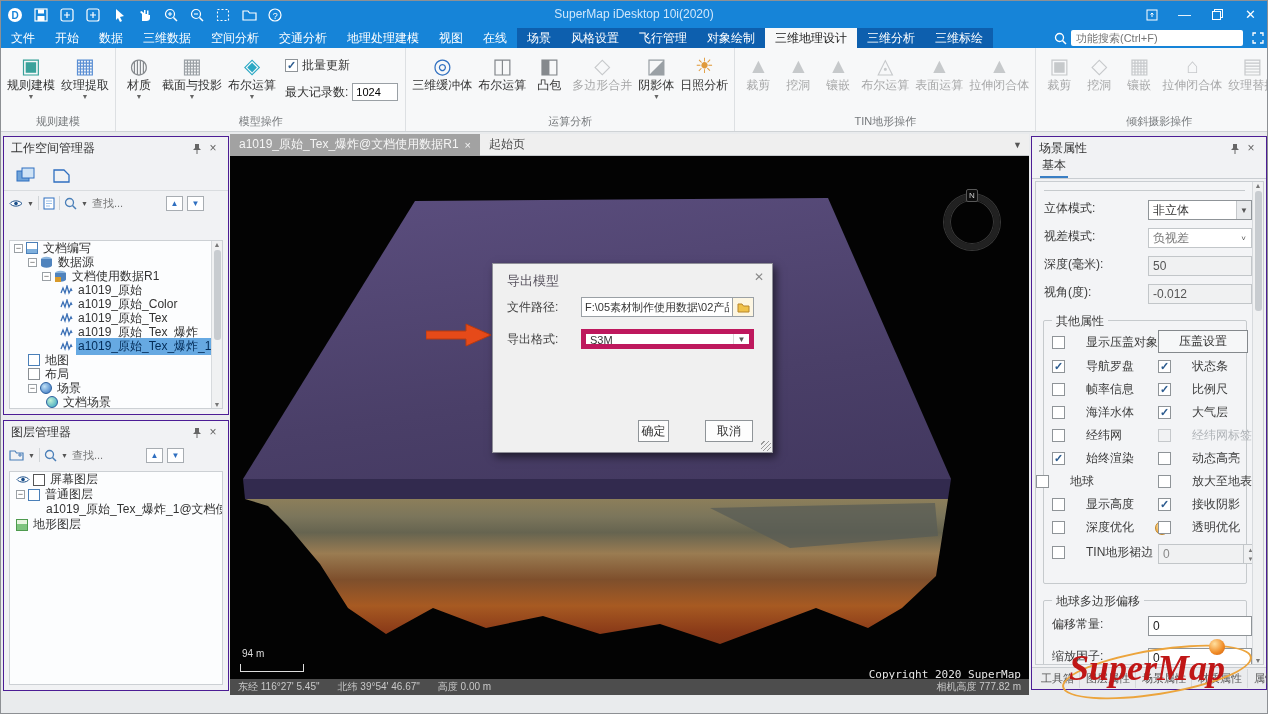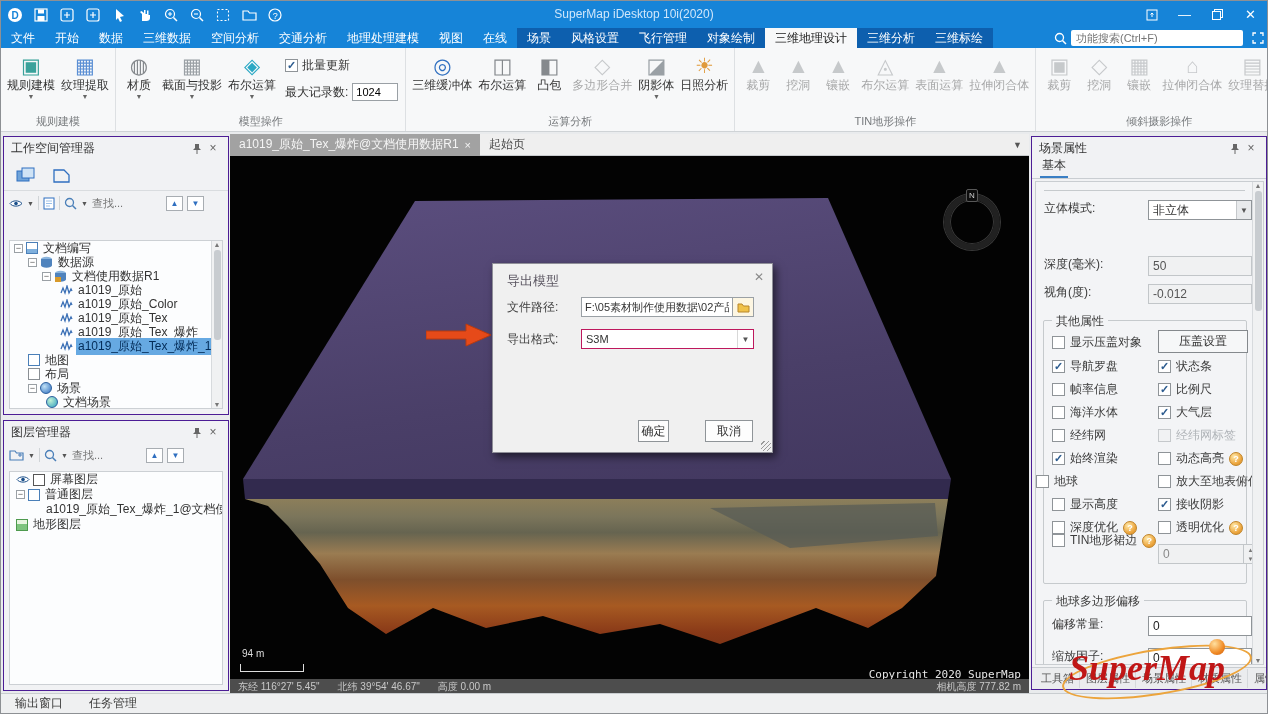--- a/index.html
+++ b/index.html
@@ -81,21 +81,21 @@
 .vstat{position:absolute;left:0;right:0;bottom:0;height:16px;background:#4d4d4d;color:#c9c9c9;font-size:10px;display:flex;align-items:center;gap:18px;padding:0 8px}
 .vstat .r{margin-left:auto}
 
 .dlg{position:absolute;left:262px;top:129px;width:281px;height:190px;background:#f0f0f0;border:1px solid #8f8f98;box-shadow:3px 4px 8px rgba(0,0,0,.55)}
 .dlg .dt{position:absolute;left:14px;top:8px;color:#5a5560;font-size:13px}
 .dlg .dx{position:absolute;right:8px;top:6px;color:#8a8a8a;font-size:12px}
 .drow{position:absolute;left:14px;display:flex;align-items:center}
 .drl{width:74px;color:#444}
 .din{width:152px;height:20px;border:1px solid #9aa0a5;background:#fff;font-size:11px;padding:0 3px;color:#333;font-family:"Liberation Sans",sans-serif}
 .dbr{width:21px;height:20px;border:1px solid #9aa0a5;border-left:0;background:#fdf6e2;display:flex;align-items:center;justify-content:center}
-.dcombo{width:173px;height:20px;border:1px solid #be185d;background:#fff;display:flex;align-items:center}
+.dcombo{width:173px;height:20px;border:5px solid #be185d;background:#fff;display:flex;align-items:flex-start}
 .dcombo .v{flex:1;padding:0 4px;font-size:11px}
 .dcombo .c{width:16px;height:100%;display:flex;align-items:center;justify-content:center;font-size:8px;color:#555;border-left:1px solid #d8d8d8}
 .dbtn{position:absolute;height:22px;background:#fdfdfd;border:1px solid #8f9498;font-size:12px;color:#333;display:flex;align-items:center;justify-content:center}
 .grip{position:absolute;right:1px;bottom:1px;width:10px;height:10px;background:repeating-linear-gradient(135deg,transparent 0 2px,#9a9a9a 2px 3px)}
 .arrow{position:absolute;left:196px;top:189px}
 
 .rp{left:1030px;top:135px;width:236px;height:554px}
 .rtab{height:20px;border-bottom:1px solid #c9cdd1;display:flex;align-items:flex-end;padding:0 8px}
 .rtab span{padding:1px 2px 2px;border-bottom:2px solid #3a7fc4;color:#333}
 .rbody{position:absolute;left:3px;right:2px;top:44px;bottom:24px;border:1px solid #c9cdd1;background:#f3f4f6;overflow:hidden}
@@ -103,21 +103,21 @@
 .frl{width:104px;color:#3c3c3c}
 .fcombo{width:104px;height:20px;background:#fff;border:1px solid #8f9498;display:flex;align-items:center}
 .fcombo .v{flex:1;padding:0 4px}
 .fcombo .c{width:15px;height:100%;display:flex;align-items:center;justify-content:center;font-size:8px;color:#555;background:#e8eaec;border-left:1px solid #c5c8cb}
 .fcombo.dis{border-color:#c2c6c9;color:#777}
 .fcombo.dis .c{background:transparent;border-left:0}
 .fin{width:104px;height:20px;border:1px solid #c2c6c9;background:#f0f1f2;color:#555;font-size:12px;padding:0 4px;font-family:"Liberation Sans",sans-serif}
 .fin.en{background:#fff;border-color:#8f9498;color:#222}
 .gbox{position:absolute;left:7px;right:16px;border:1px solid #c6cacd;border-radius:2px}
 .gleg{position:absolute;top:-8px;left:8px;background:#f3f4f6;padding:0 4px;color:#3c3c3c}
-.crow{position:absolute;display:flex;align-items:center;gap:5px;white-space:nowrap}
+.crow{position:absolute;display:flex;align-items:center;gap:21px;white-space:nowrap}
 .crow .t{color:#3c3c3c}
 .crow .t.dis{color:#b0b4b8}
 .coin{width:14px;height:14px;border-radius:50%;background:radial-gradient(circle at 35% 30%,#ffe9a8,#eca43c 65%,#cf8a2a);border:1px solid #c08428;color:#fff;font-size:9px;font-weight:bold;display:inline-flex;align-items:center;justify-content:center}
 .obtn{position:absolute;height:23px;background:#f6f7f8;border:1px solid #85898d;display:flex;align-items:center;justify-content:center;color:#333}
 .spin{display:flex;width:100px;height:20px;border:1px solid #c2c6c9;background:#f0f1f2}
 .spin .sv{flex:1;padding:0 4px;color:#888;line-height:18px}
 .spin .sa{width:14px;display:flex;flex-direction:column;border-left:1px solid #c2c6c9;font-size:6px;color:#777}
 .spin .sa div{flex:1;display:flex;align-items:center;justify-content:center}
 .rtabs{position:absolute;left:0;right:0;bottom:0;height:22px;background:#ebecee;border-top:1px solid #c9cdd1;display:flex;align-items:center;padding:0 4px;gap:1px}
 .rtabs .bt{padding:2px 5px;font-size:11px;color:#555;border-right:1px solid #d5d8db;white-space:nowrap}
@@ -682,20 +682,27 @@
       </div>
     <div class="rbody">
       <div style="position:absolute;left:8px;right:18px;top:8px;border-top:1px solid #c6cacd"></div>
       <div class="frow" style="top:18px">
           <span class="frl">立体模式:</span>
           <span class="fcombo">
             <span class="v">非立体</span>
             <span class="c">▼</span>
           </span>
         </div>
+      <div class="frow" style="top:46px">
+          <span class="frl">视差模式:</span>
+          <span class="fcombo dis">
+            <span class="v">负视差</span>
+            <span class="c">˅</span>
+          </span>
+        </div>
       <div class="frow" style="top:74px">
           <span class="frl">深度(毫米):</span>
           <input class="fin" disabled="" value="50" style="">
         </div>
       <div class="frow" style="top:102px">
           <span class="frl">视角(度):</span>
           <input class="fin" disabled="" value="-0.012" style="">
         </div>
 
       <div class="gbox" style="top:138px;height:264px">
@@ -766,21 +773,21 @@
       <div class="crow" style="left:16px;top:337px">
           <span class="cb"></span>
           <span class="t">深度优化</span>
           <span class="coin">?</span>
         </div>
       <div class="crow" style="left:122px;top:337px">
           <span class="cb"></span>
           <span class="t">透明优化</span>
           <span class="coin">?</span>
         </div>
-      <div class="crow" style="left:16px;top:350px">
+      <div class="crow" style="left:16px;top:362px">
           <span class="cb"></span>
           <span class="t">TIN地形裙边</span>
           <span class="coin">?</span>
         </div>
       <div class="crow" style="left:122px;top:362px">
           <span class="spin">
             <span class="sv">0</span>
             <span class="sa">
               <div>▲</div>
               <div>▼</div>
@@ -814,18 +821,14 @@
       <span class="bt">属性</span>
     </div>
   </div>
 
   <div class="logo">
     <span class="lring"></span>
     <span class="ltext">SuperMap</span>
     <span class="lball"></span>
   </div>
 
-  <div class="bbar">
-    <span>输出窗口</span>
-    <span>任务管理</span>
-  </div>
 
 </div>
 
 </body></html>

